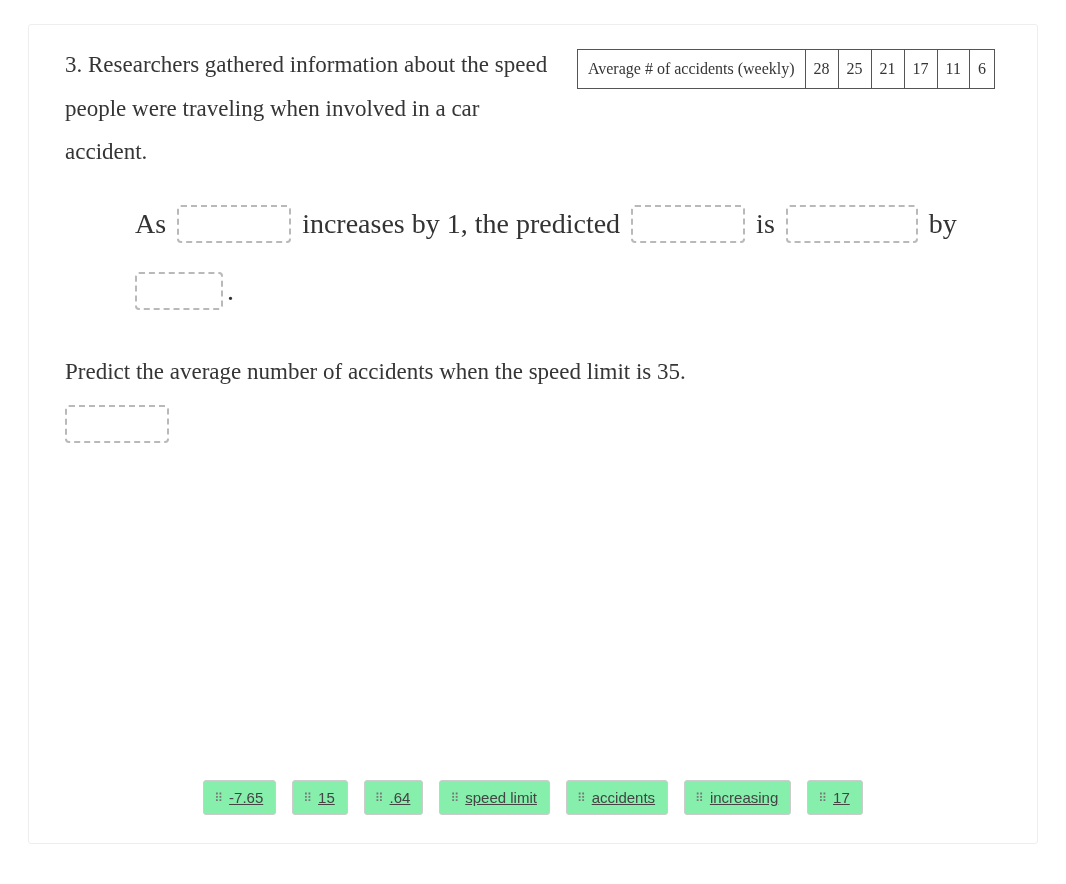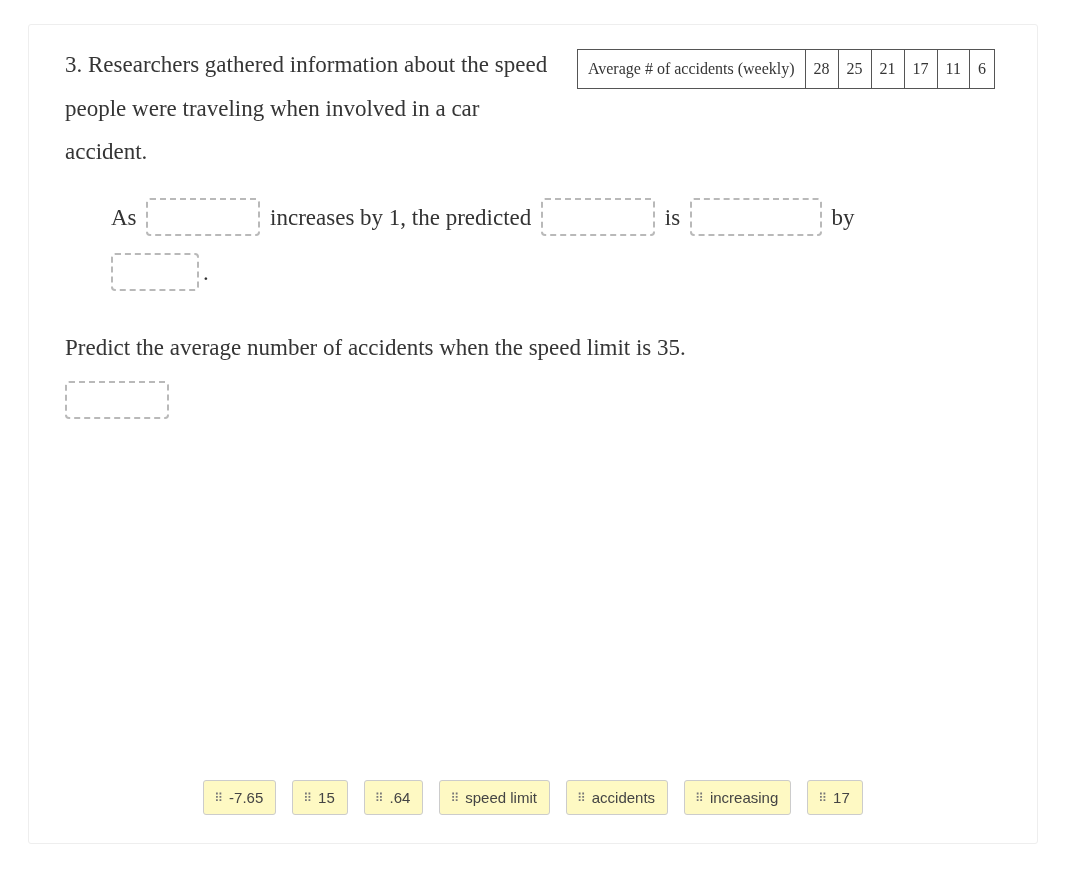--- a/index.html
+++ b/index.html
@@ -50,23 +50,23 @@
   }
   table.data th.rowlabel {
     text-align: left;
     padding: 4px 10px;
     white-space: nowrap;
   }
   .subhead {
     margin-top: 28px;
   }
   .fill-line {
-    margin-left: 46px;
+    margin-left: 70px;
     margin-top: 16px;
-    font-size: 23px;
+    font-size: 28px;
     line-height: 2.4;
   }
   .slot {
     display: inline-block;
     vertical-align: middle;
     border: 2px dashed #b9b9b9;
     border-radius: 4px;
     height: 34px;
     margin: 0 4px;
     position: relative;
@@ -82,28 +82,29 @@
   .answer-bank {
     position: absolute;
     left: 0; right: 0;
     bottom: 28px;
     text-align: center;
   }
   .chip {
     display: inline-block;
     border: 1px solid #ccc;
     border-radius: 3px;
-    background: #fef9c3;
+    background: #86efac;
     font-family: Arial, Helvetica, sans-serif;
     font-size: 15px;
     color: #444;
     padding: 8px 12px 8px 10px;
     margin: 0 6px;
     cursor: grab;
     user-select: none;
+    text-decoration: underline;
   }
   .chip .grip {
     display: inline-block;
     font-size: 12px;
     letter-spacing: 0;
     margin-right: 6px;
     color: #777;
     line-height: 1;
     position: relative;
     top: -1px;

